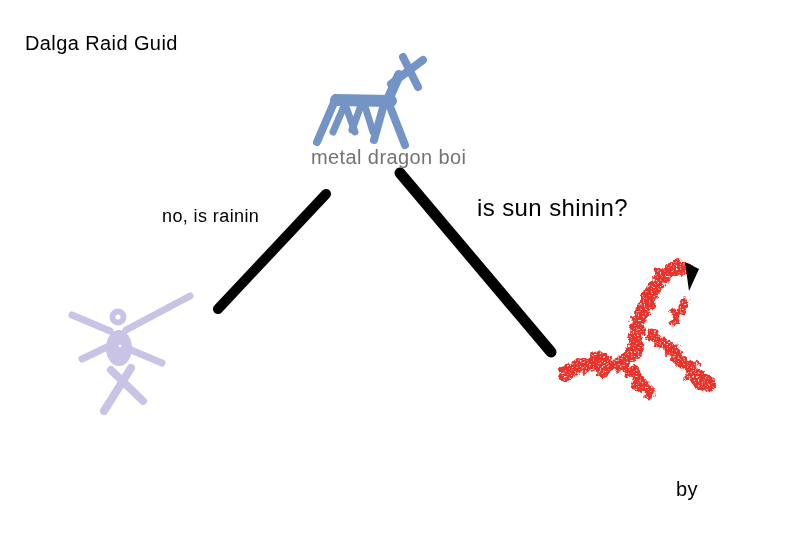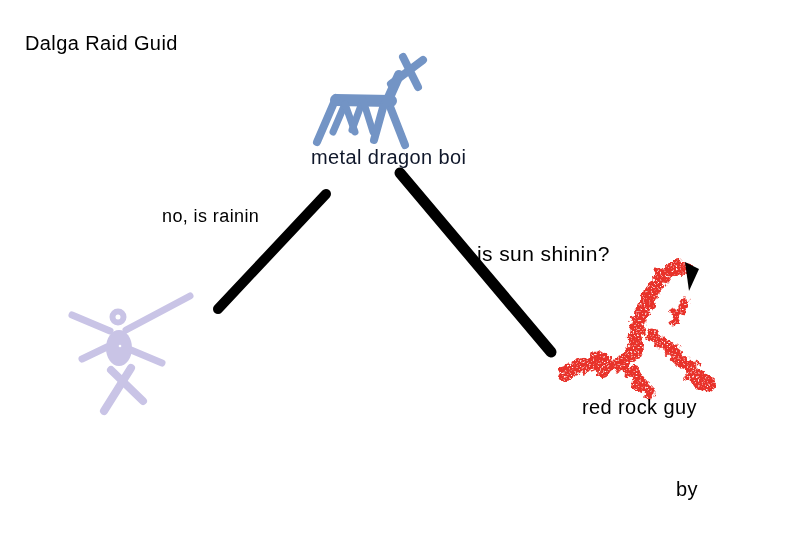--- a/index.html
+++ b/index.html
@@ -21,23 +21,23 @@
     left: 0;
     top: 0;
   }
   .label {
     position: absolute;
     white-space: nowrap;
     color: #000000;
     letter-spacing: 0.4px;
   }
   .title-label   { left: 25px;  top: 32px;  font-size: 20px; }
-  .dragon-label  { left: 311px; top: 146px; font-size: 20px; color: #0f172a; }
+  .dragon-label  { left: 311px; top: 146px; font-size: 20px; color: #737373; }
   .edge-label-left  { left: 162px; top: 206px; font-size: 18px; }
-  .edge-label-right { left: 477px; top: 194px; font-size: 21px; margin-top: 48px; }
+  .edge-label-right { left: 477px; top: 194px; font-size: 24px; }
   .purple-label  { left: 105px; top: 439px; font-size: 20px; }
   .red-label     { left: 582px; top: 396px; font-size: 20px; }
   .credit        { left: 676px; top: 474px; font-size: 20px; line-height: 30px; }
 </style>
 </head>
 <body>
 
 <div id="stage">
 
   <svg id="drawing" width="788" height="541" viewBox="0 0 788 541" xmlns="http://www.w3.org/2000/svg">
@@ -96,19 +96,18 @@
 
   <div class="label title-label">Dalga Raid Guid</div>
 
   <div class="label dragon-label">metal dragon boi</div>
 
   <div class="label edge-label-left">no, is rainin</div>
 
   <div class="label edge-label-right">is sun shinin?</div>
 
 
-  <div class="label red-label">red rock guy</div>
 
   <div class="label credit">
     <div>by</div>
   </div>
 
 </div>
 
 </body></html>

